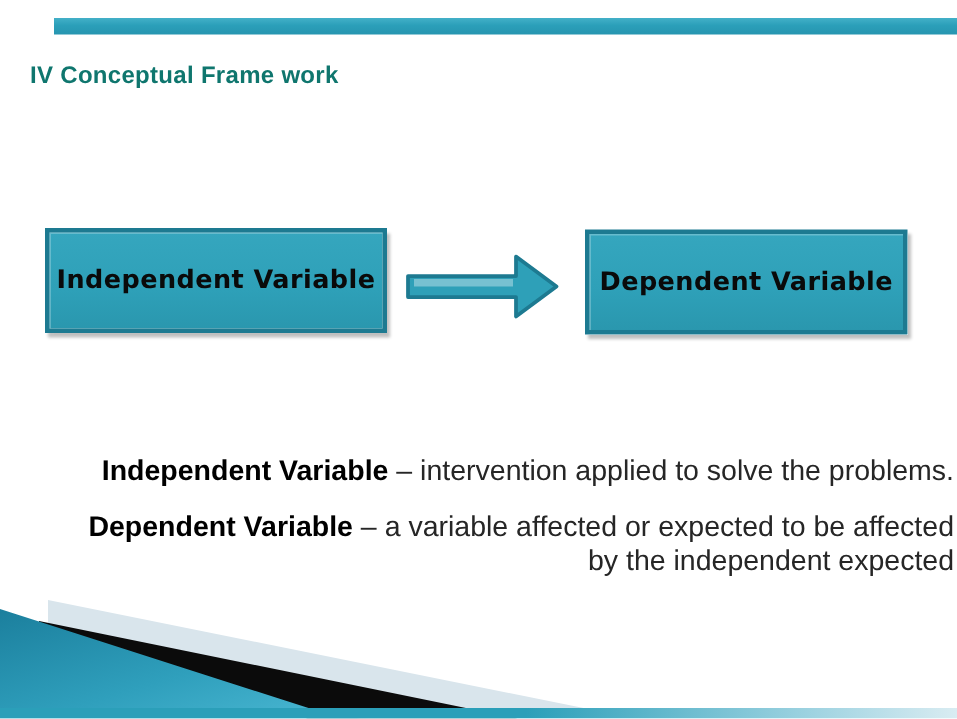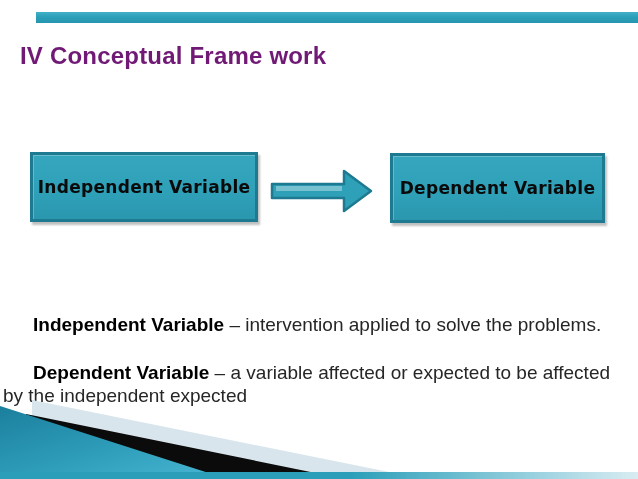--- a/index.html
+++ b/index.html
@@ -16,21 +16,21 @@
     background:linear-gradient(to bottom,#43b0c8 0%,#2b9fb9 45%,#2795b0 100%);
   }
   .bottom-bar{
     position:absolute;left:0;top:472px;width:638px;height:7px;
     background:linear-gradient(to right,#2b9fb9 0%,#2b9fb9 55%,#9fd3e1 85%,#d9ecf2 100%);
   }
 
   
   .title{
     position:absolute;left:20px;top:42px;margin:0;
-    font-size:24px;font-weight:bold;color:#701a75;
+    font-size:16px;font-weight:bold;color:#0f766e;
     letter-spacing:0.2px;white-space:nowrap;
   }
 
   
   .diagram-box{
     position:absolute;height:70px;box-sizing:border-box;
     background:linear-gradient(to bottom,#35a6be 0%,#2ea0b8 60%,#2a97ae 100%);
     border:3px solid #1d7a91;
     box-shadow:2px 3px 2px rgba(0,0,0,0.25), inset 1px 1px 0 rgba(255,255,255,0.25);
     display:flex;align-items:center;justify-content:center;
@@ -39,26 +39,26 @@
   .box-dependent{left:390px;top:153px;width:215px;}
   .diagram-box span{
     font-family:"DejaVu Sans", sans-serif;
     font-weight:bold;font-size:17px;color:#0a0a0a;
     white-space:nowrap;letter-spacing:0.3px;
   }
   .arrow-svg{position:absolute;left:270px;top:165px;}
 
   
   .body-text{
-    position:absolute;left:0;top:313px;width:636px;
+    position:absolute;left:0;top:303px;width:636px;
     padding-left:3px;box-sizing:border-box;
-    font-size:19px;line-height:23px;color:#262626;
+    font-size:19px;line-height:23px;color:#262626;text-align:right;
   }
   .body-text p{margin:0;text-indent:30px;}
-  .body-text p + p{margin-top:25px;}
+  .body-text p + p{margin-top:14px;}
   .body-text b{color:#000;}
 
   
   .deco-svg{position:absolute;left:0;top:395px;}
 </style>
 </head>
 <body>
 
 <div class="slide">
 

